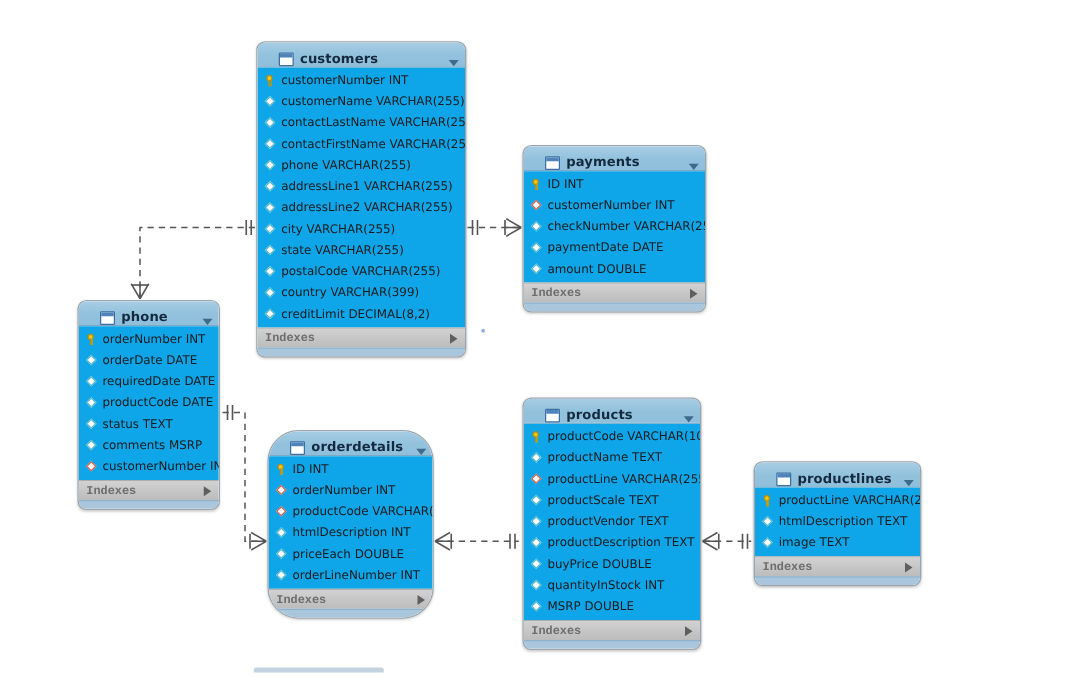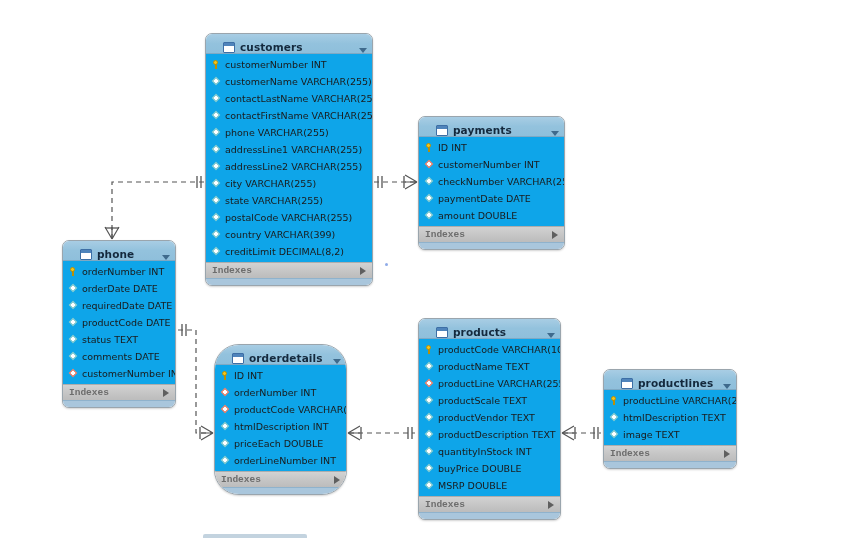--- a/index.html
+++ b/index.html
@@ -350,21 +350,21 @@
         <div class="col-row">
           <span class="col-mark mark-col mark-plain"></span>
           <span class="col-text">productCode DATE</span>
         </div>
         <div class="col-row">
           <span class="col-mark mark-col mark-plain"></span>
           <span class="col-text">status TEXT</span>
         </div>
         <div class="col-row">
           <span class="col-mark mark-col mark-plain"></span>
-          <span class="col-text">comments DATE</span>
+          <span class="col-text">comments MSRP</span>
         </div>
         <div class="col-row">
           <span class="col-mark mark-col mark-fk"></span>
           <span class="col-text">customerNumber INT</span>
         </div>
       </div>
       <div class="tbl-indexes">
         <span class="idx-label">Indexes</span>
         <span class="idx-caret"></span>
       </div>
@@ -434,28 +434,28 @@
         <div class="col-row">
           <span class="col-mark mark-col mark-plain"></span>
           <span class="col-text">productVendor TEXT</span>
         </div>
         <div class="col-row">
           <span class="col-mark mark-col mark-plain"></span>
           <span class="col-text">productDescription TEXT</span>
         </div>
         <div class="col-row">
           <span class="col-mark mark-col mark-plain"></span>
+          <span class="col-text">buyPrice DOUBLE</span>
+        </div>
+        <div class="col-row">
+          <span class="col-mark mark-col mark-plain"></span>
           <span class="col-text">quantityInStock INT</span>
         </div>
         <div class="col-row">
           <span class="col-mark mark-col mark-plain"></span>
-          <span class="col-text">buyPrice DOUBLE</span>
-        </div>
-        <div class="col-row">
-          <span class="col-mark mark-col mark-plain"></span>
           <span class="col-text">MSRP DOUBLE</span>
         </div>
       </div>
       <div class="tbl-indexes">
         <span class="idx-label">Indexes</span>
         <span class="idx-caret"></span>
       </div>
       <div class="tbl-footstrip"></div>
     </div>
     <div class="table-node" style="left: 603px; top: 369px; width: 134px;">

